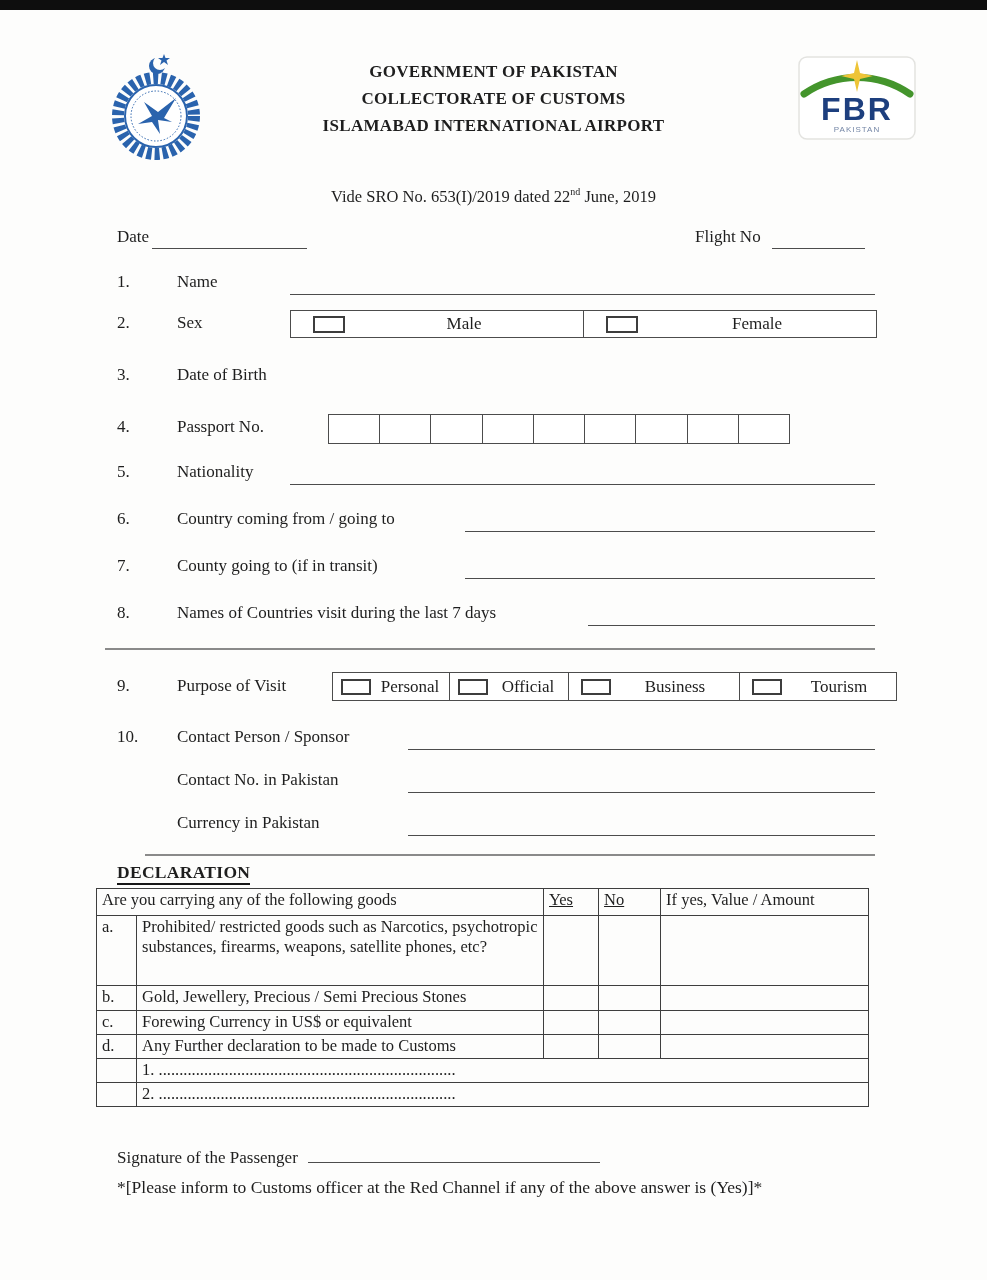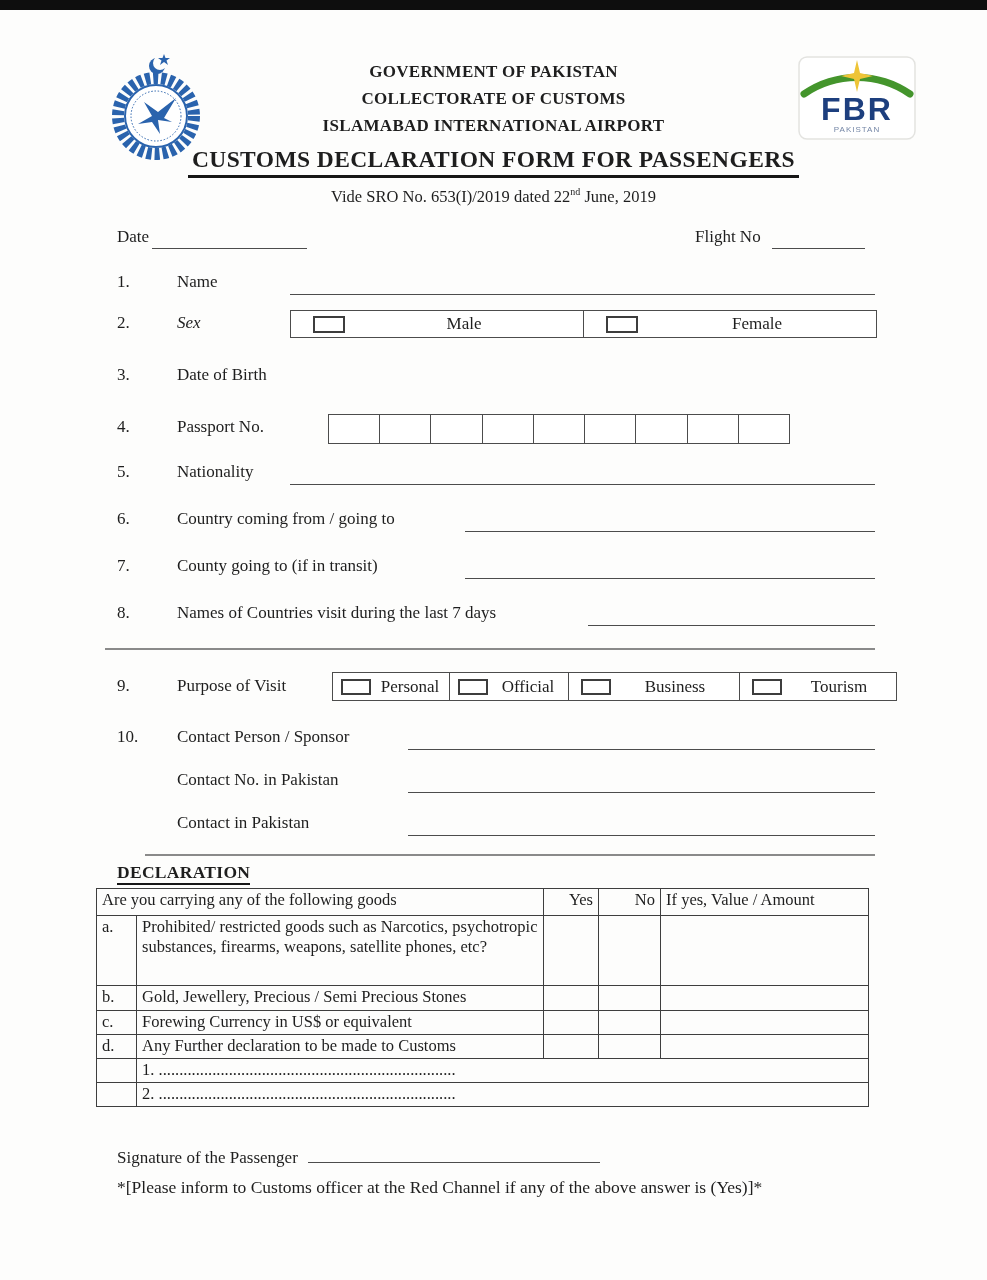--- a/index.html
+++ b/index.html
@@ -33,21 +33,21 @@
   .segcell{border-left:1.6px solid #4c4c4c;height:100%;box-sizing:border-box;
            font-size:16.5px;display:flex;align-items:center;padding-left:4px;}
   .segcell:first-child{border-left:none;}
   
   .decl-title{font-size:17.5px;font-weight:bold;border-bottom:2.2px solid #161616;
               padding-bottom:1px;letter-spacing:.3px;}
   table.decl{border-collapse:collapse;table-layout:fixed;width:772px;}
   table.decl td,table.decl th{border:1.7px solid #3e3e3e;font-size:16.5px;
        font-weight:normal;padding:1px 5px;vertical-align:top;text-align:left;
        overflow:hidden;}
-  table.decl .c-yes,table.decl .c-no{text-align:right;}
+  table.decl .c-yes,table.decl .c-no{text-align:left;text-decoration:underline;}
   .justify{text-align:justify;}
   .sig-line{display:inline-block;width:292px;border-bottom:1.8px solid #4c4c4c;height:14px;}
 </style>
 </head>
 <body>
 
 <div id="page">
 
   <div class="abs topbar"></div>
 
@@ -72,37 +72,34 @@
       <text x="59" y="76" font-size="8" fill="#7486a6" text-anchor="middle" font-family="Liberation Sans, sans-serif" letter-spacing="1">PAKISTAN</text>
     </svg>
   </div>
 
   <div class="abs org">
     <div>GOVERNMENT OF PAKISTAN</div>
     <div>COLLECTORATE OF CUSTOMS</div>
     <div>ISLAMABAD INTERNATIONAL AIRPORT</div>
   </div>
 
-  <div class="abs title-wrap">
-    <span class="title">CUSTOMS DECLARATION FORM FOR PASSENGERS</span>
-  </div>
 
   <div class="abs subtitle"><span>Vide SRO No. 653(I)/2019 dated 22</span><sup>nd</sup><span> June, 2019</span></div>
 
   <div class="abs t" style="left:117px;top:227px;">Date</div>
   <div class="line" style="left:152px;top:248px;width:155px;"></div>
   <div class="abs t" style="left:695px;top:227px;">Flight No</div>
   <div class="line" style="left:772px;top:248px;width:93px;"></div>
 
   <div class="abs t" style="left:117px;top:272px;">1.</div>
   <div class="abs t" style="left:177px;top:272px;">Name</div>
   <div class="line" style="left:290px;top:294px;width:585px;"></div>
 
   <div class="abs t" style="left:117px;top:313px;">2.</div>
-  <div class="abs t" style="left:177px;top:313px;font-style:italic;">Sex</div>
+  <div class="abs t" style="left:177px;top:313px;">Sex</div>
   <div class="abs obox" style="left:290px;top:310px;width:585px;height:26px;">
     <div class="ocell" style="flex:1;">
       <span class="cb" style="margin-left:22px;"></span>
       <span class="olabel">Male</span>
     </div>
     <div class="ocell" style="flex:1;justify-content:flex-end;">
       <span class="cb" style="margin-left:22px;"></span>
       <span class="olabel">Female</span>
     </div>
   </div>
@@ -162,21 +159,21 @@
     </div>
   </div>
 
   <div class="abs t" style="left:117px;top:727px;">10.</div>
   <div class="abs t" style="left:177px;top:727px;">Contact Person / Sponsor</div>
   <div class="line" style="left:408px;top:749px;width:467px;"></div>
 
   <div class="abs t" style="left:177px;top:770px;">Contact No. in Pakistan</div>
   <div class="line" style="left:408px;top:792px;width:467px;"></div>
 
-  <div class="abs t" style="left:177px;top:813px;">Contact in Pakistan</div>
+  <div class="abs t" style="left:177px;top:813px;">Currency in Pakistan</div>
   <div class="line" style="left:408px;top:835px;width:467px;"></div>
   <div class="line gray" style="left:145px;top:854px;width:730px;"></div>
 
   <div class="abs" style="left:117px;top:862px;">
     <span class="decl-title">DECLARATION</span>
   </div>
 
   <table class="decl abs" style="left:96px;top:888px;">
     <colgroup>
       <col style="width:40px;">

